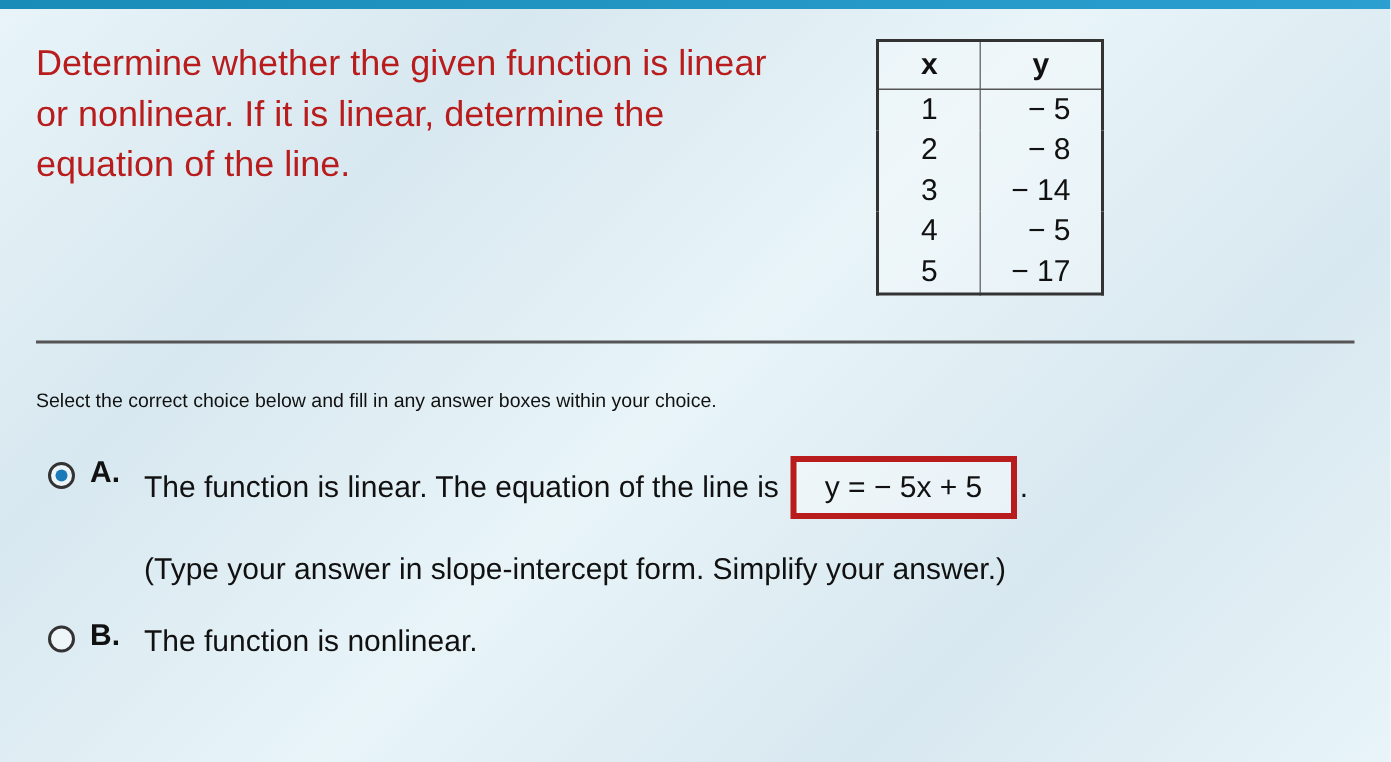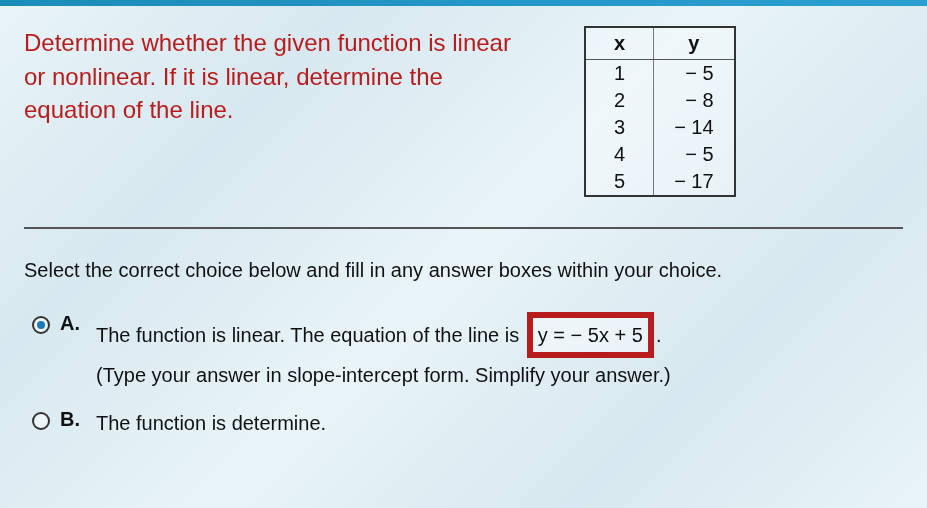--- a/index.html
+++ b/index.html
@@ -60,21 +60,21 @@
       text-align: center;
       border-right: 1px solid #777;
       padding: 2px 28px;
     }
     .divider {
       border: none;
       border-top: 2px solid #555;
       margin: 20px 0 30px 0;
     }
     .question-prompt {
-      font-size: 20px;
+      font-size: 13px;
       color: #111;
       margin-bottom: 30px;
     }
     .choices {
       margin-left: 8px;
     }
     .choice-row {
       display: flex;
       align-items: flex-start;
       gap: 10px;
@@ -107,28 +107,28 @@
       margin-right: 6px;
       flex-shrink: 0;
     }
     .choice-content {
       font-size: 20px;
       color: #111;
       line-height: 1.5;
     }
     .answer-box {
       display: inline-block;
-      border: 6px solid #b91c1c;
-      padding: 2px 5px;
+      border: 4px solid #b91c1c;
+      padding: 2px 19px;
       background: rgba(255,255,255,0.4);
       margin: 0 2px;
     }
     .hint {
       display: block;
-      margin-top: 2px;
+      margin-top: 19px;
     }
   </style>
 </head>
 <body>
 
 <div class="top-border"></div>
 
 <div class="content">
 
   <div class="top-section">
@@ -177,18 +177,18 @@
       <div class="choice-letter">A.</div>
       <div class="choice-content">
         <span>The function is linear. The equation of the line is </span><span class="answer-box">y = − 5x + 5</span><span>.</span>
         <span class="hint">(Type your answer in slope-intercept form. Simplify your answer.)</span>
       </div>
     </div>
 
     <div class="choice-row">
       <div class="radio"></div>
       <div class="choice-letter">B.</div>
-      <div class="choice-content">The function is determine.</div>
+      <div class="choice-content">The function is nonlinear.</div>
     </div>
 
   </div>
 
 </div>
 
 </body></html>

